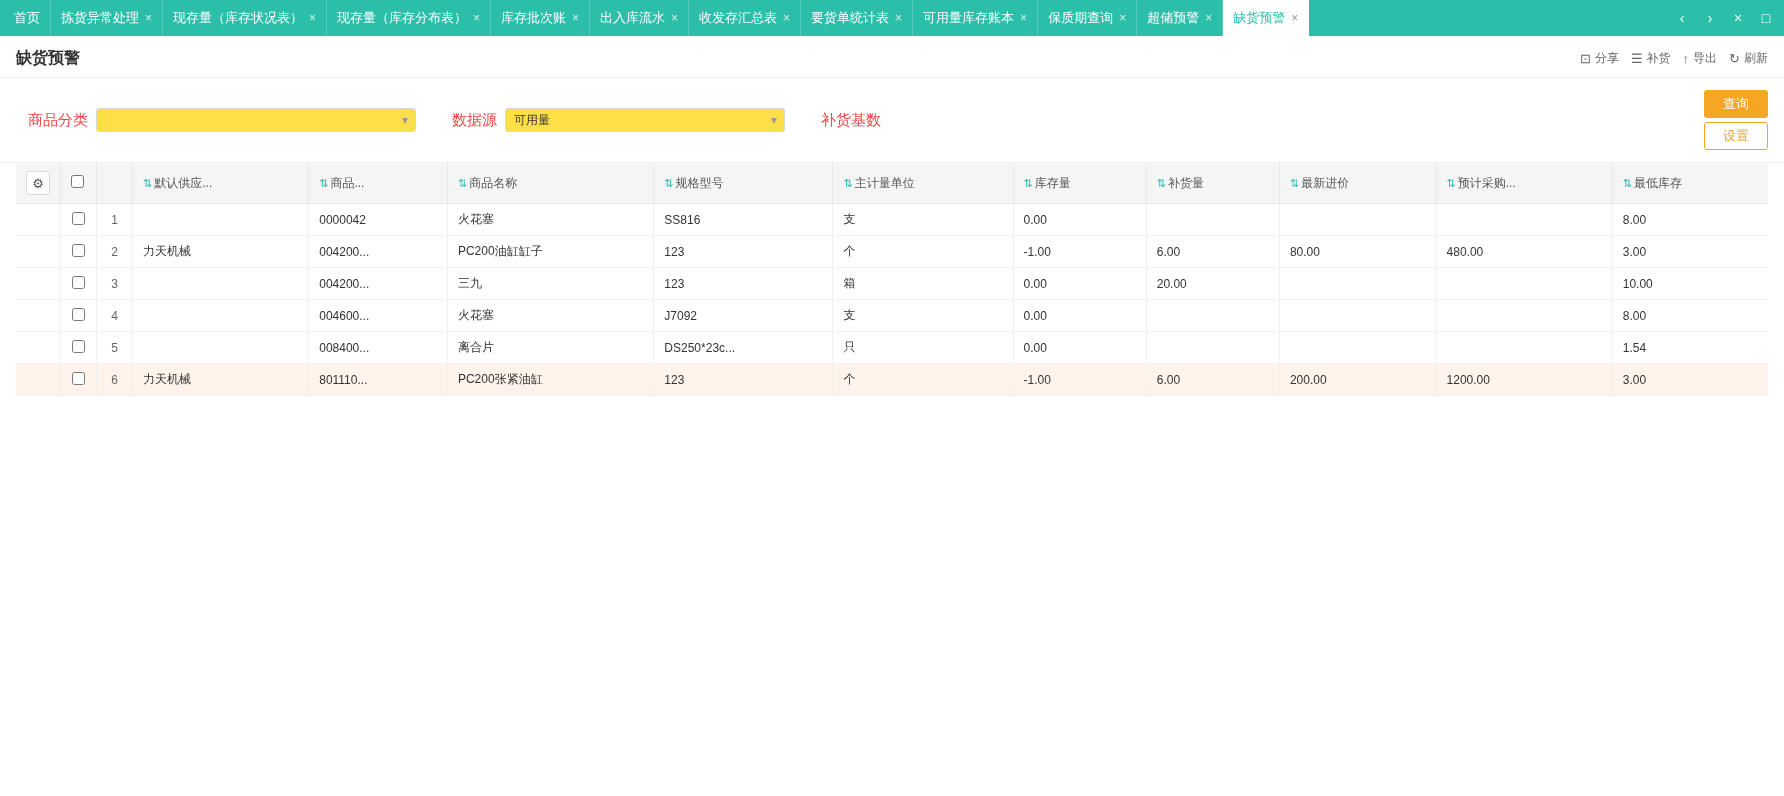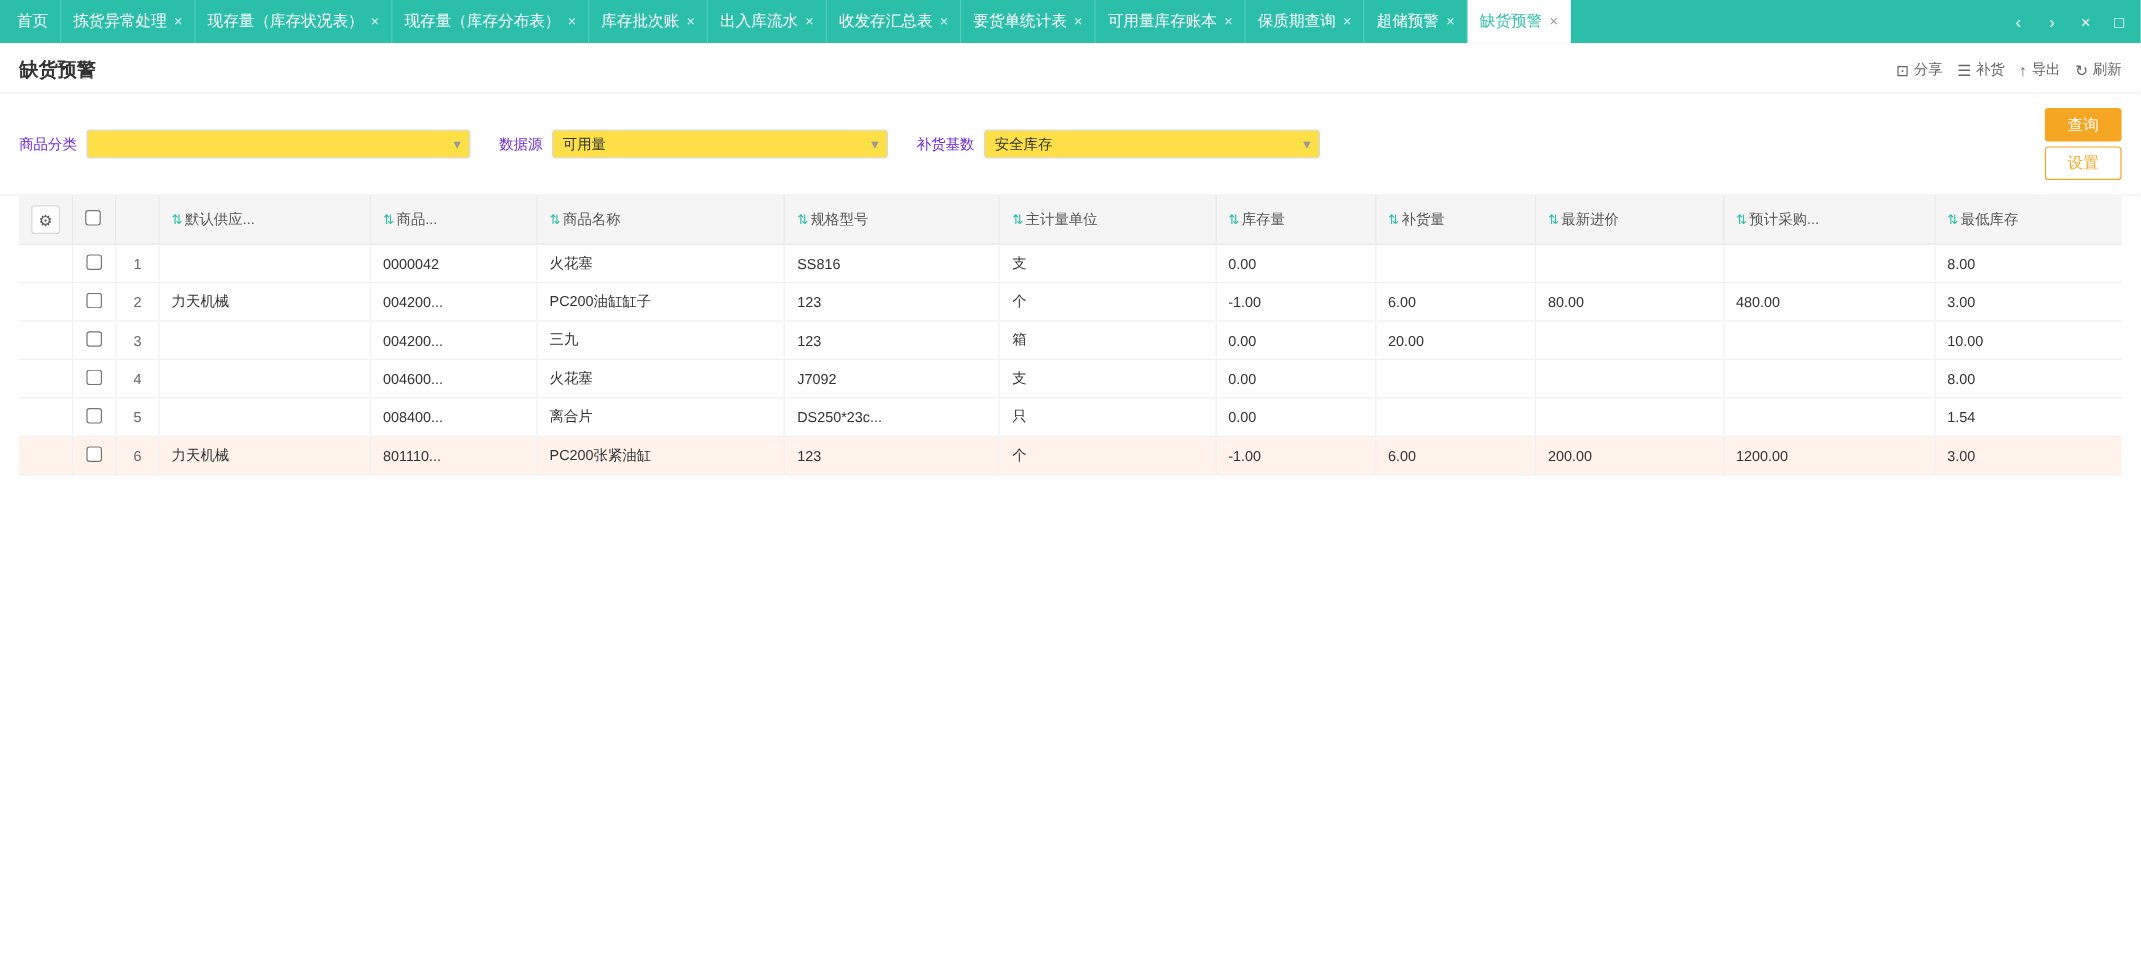--- a/index.html
+++ b/index.html
@@ -95,23 +95,24 @@
       padding: 12px 16px;
       gap: 24px;
       border-bottom: 1px solid #f0f0f0;
     }
     .filter-group {
       display: flex;
       align-items: center;
       gap: 8px;
     }
     .filter-label {
-      color: #6d28d9;
+      color: #ef4444;
       white-space: nowrap;
-      font-size: 12px;
+      font-size: 15px;
+      margin-left: 12px;
     }
     .filter-select {
       border: 1px solid #d9d9d9;
       border-radius: 3px;
       padding: 4px 28px 4px 8px;
       font-size: 12px;
       color: #333;
       background: #fde047;
       cursor: pointer;
       appearance: none;
@@ -277,25 +278,20 @@
       <span class="filter-label">数据源</span>
       <div class="select-wrapper">
         <select class="filter-select" style="min-width:280px;">
           <option value="available">可用量</option>
         </select>
       </div>
     </div>
 
     <div class="filter-group">
       <span class="filter-label">补货基数</span>
-      <div class="select-wrapper">
-        <select class="filter-select" style="min-width:280px;">
-          <option value="safety">安全库存</option>
-        </select>
-      </div>
     </div>
 
     <div class="filter-actions">
       <button class="btn-query">查询</button>
       <button class="btn-settings">设置</button>
     </div>
   </div>
 
   <div class="table-container">
     <table>

